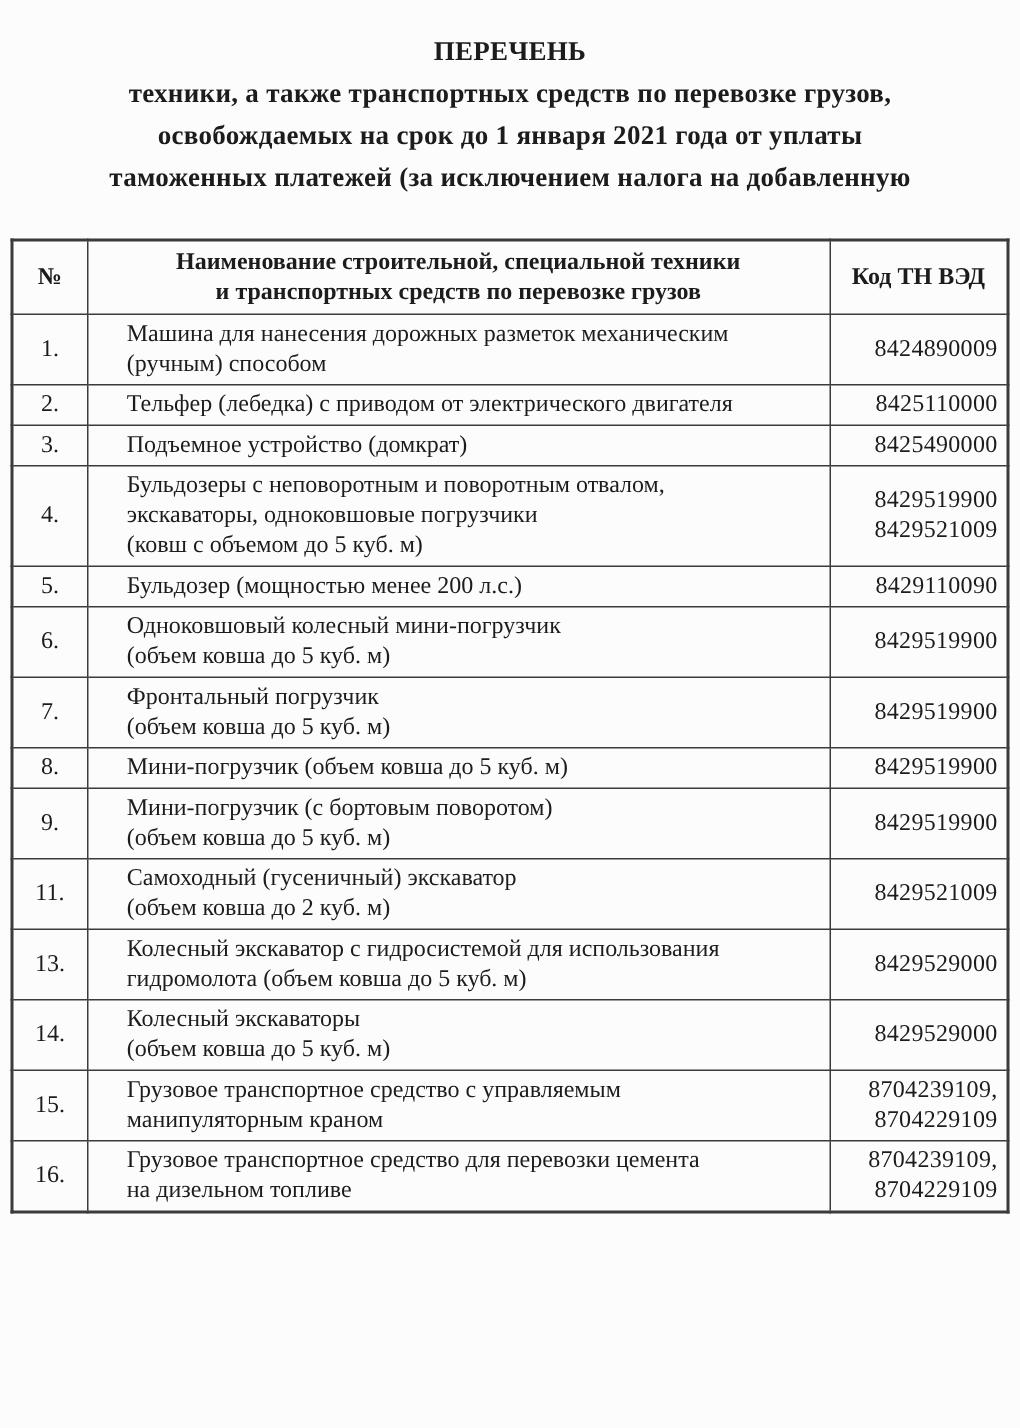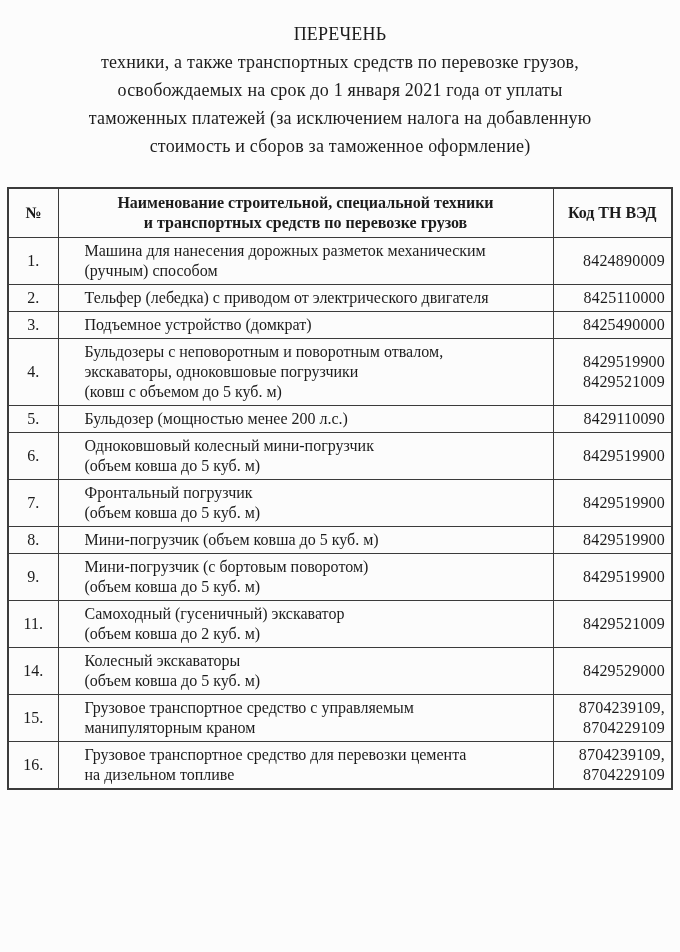--- a/index.html
+++ b/index.html
@@ -16,21 +16,21 @@
     color:var(--ink);
     overflow:hidden;
   }
   .page{
     width:680px;
     box-sizing:border-box;
   }
   .doc-title{
     margin:20px 10px 27px 10px;
     text-align:center;
-    font-weight:normal;
+    font-weight:bold;
     font-size:18px;
     line-height:28px;
     letter-spacing:0.2px;
   }
   table.spec-table{
     border-collapse:collapse;
     margin:0 auto;
     width:664px;
     table-layout:fixed;
     font-size:16px;
@@ -58,21 +58,20 @@
 </head>
 <body>
 
 <div class="page">
 
   <div class="doc-title">
       <div>ПЕРЕЧЕНЬ</div>
       <div>техники, а также транспортных средств по перевозке грузов,</div>
       <div>освобождаемых на срок до 1 января 2021 года от уплаты</div>
       <div>таможенных платежей (за исключением налога на добавленную</div>
-      <div>стоимость и сборов за таможенное оформление)</div>
     </div>
 
   <table class="spec-table">
     <colgroup>
       <col class="c-num">
       <col class="c-name">
       <col class="c-code">
     </colgroup>
     <thead>
       <tr>
@@ -192,20 +191,30 @@
     <td class="cell-name">
             <div>Самоходный (гусеничный) экскаватор</div>
             <div>(объем ковша до 2 куб. м)</div>
           </td>
     <td class="cell-code">
             <div>8429521009</div>
           </td>
   </tr>
 
 
+  <tr>
+    <td class="cell-num">13.</td>
+    <td class="cell-name">
+            <div>Колесный экскаватор с гидросистемой для использования</div>
+            <div>гидромолота (объем ковша до 5 куб. м)</div>
+          </td>
+    <td class="cell-code">
+            <div>8429529000</div>
+          </td>
+  </tr>
 
   <tr>
     <td class="cell-num">14.</td>
     <td class="cell-name">
             <div>Колесный экскаваторы</div>
             <div>(объем ковша до 5 куб. м)</div>
           </td>
     <td class="cell-code">
             <div>8429529000</div>
           </td>

